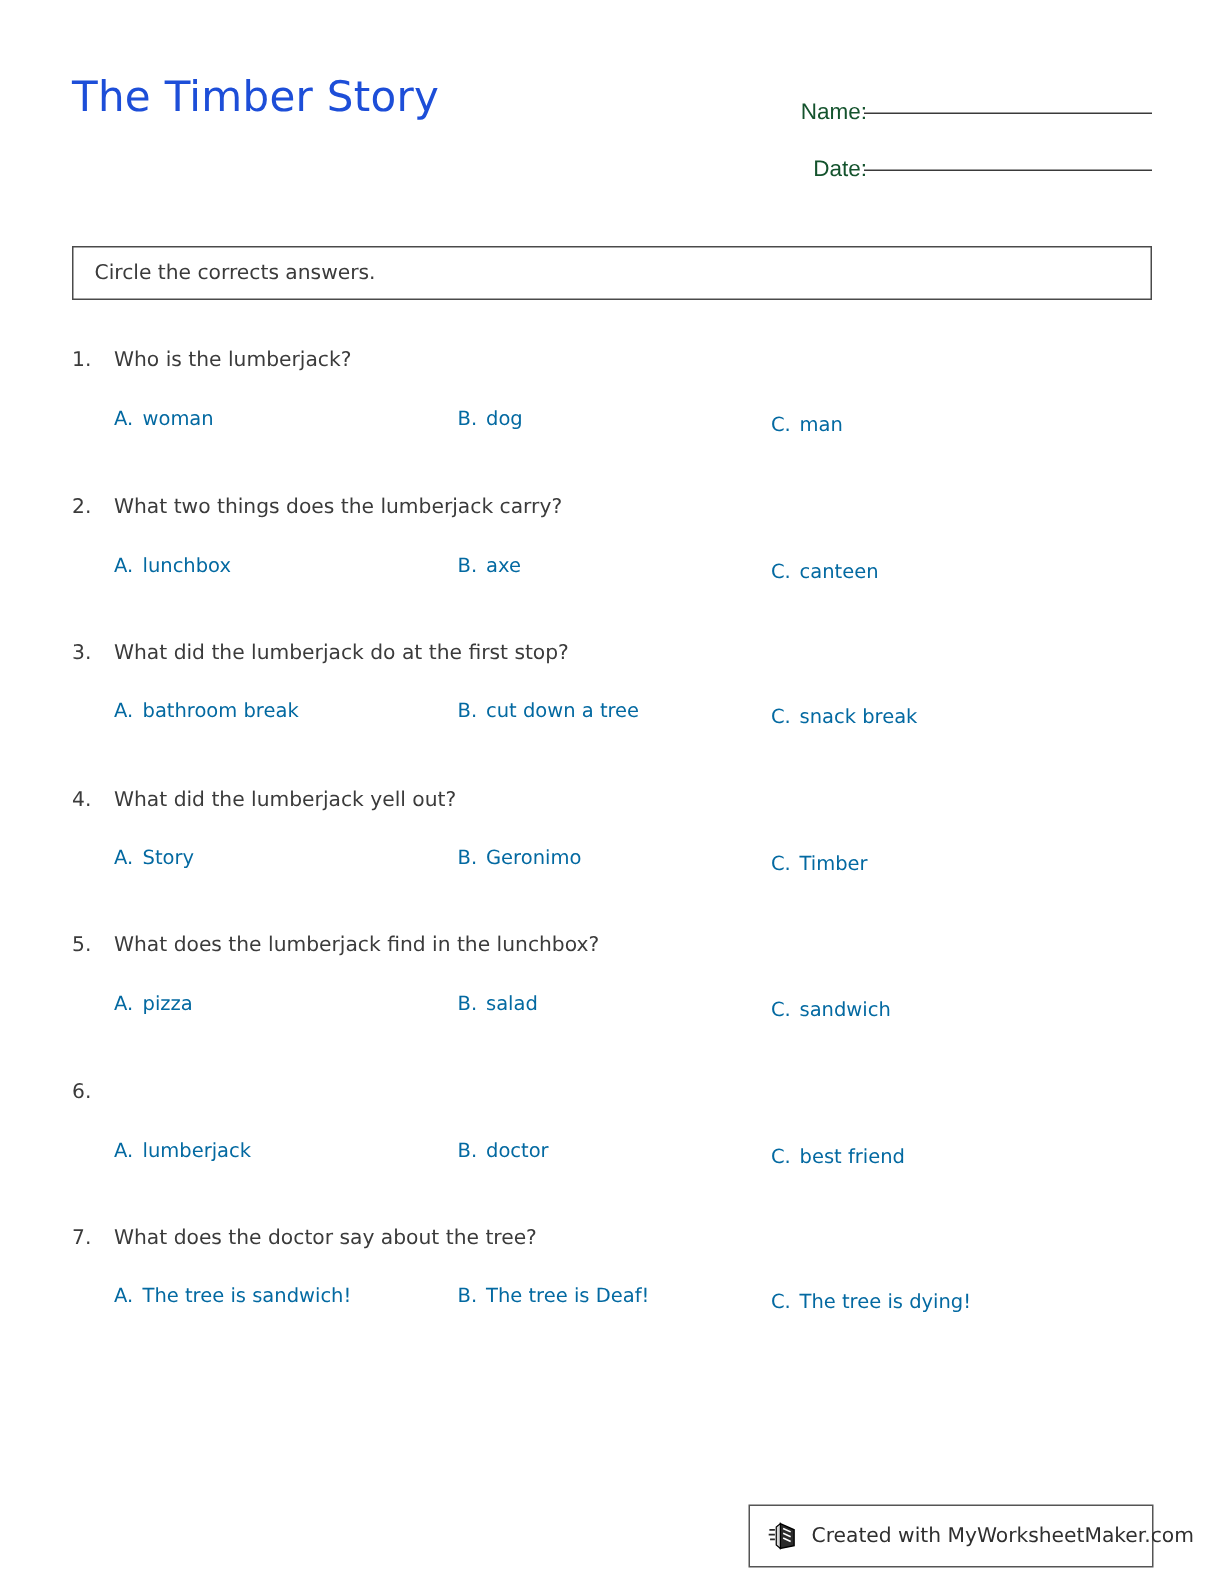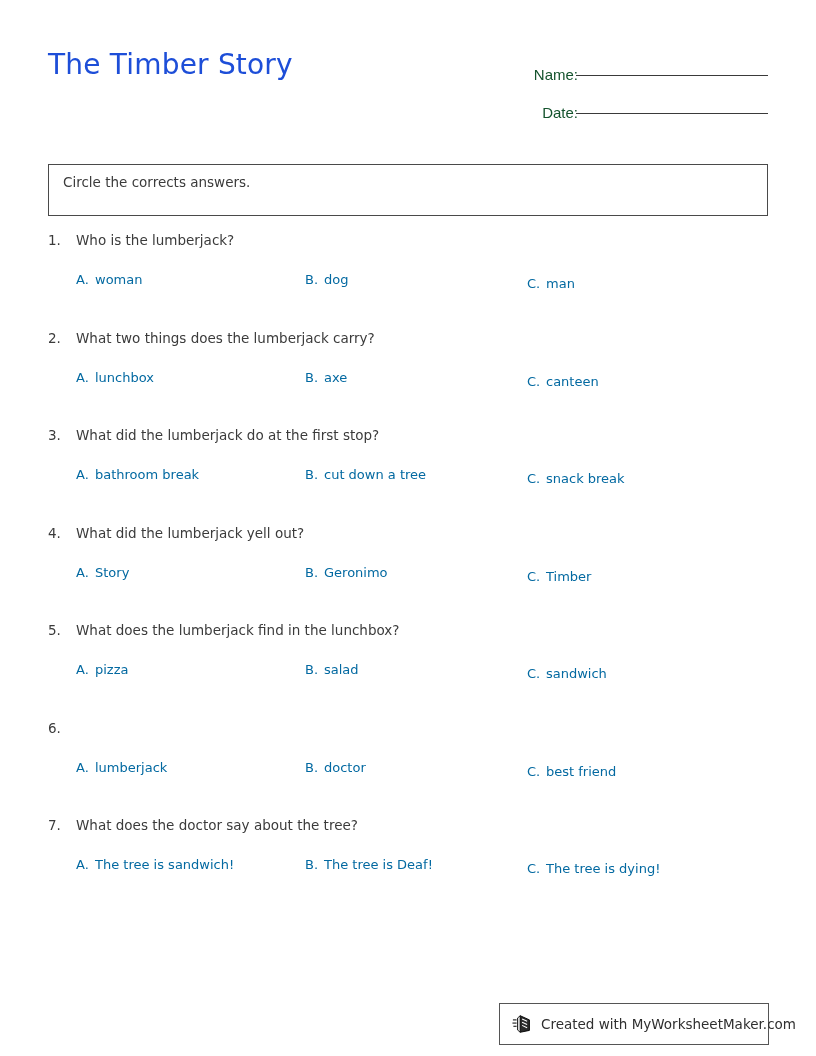--- a/index.html
+++ b/index.html
@@ -61,21 +61,21 @@
     height: 0;
     border-bottom: 1.3px solid #3a3a3a;
   }
 
   
   .instruction-box {
     position: absolute;
     left: 48px;
     top: 164px;
     width: 720px;
-    height: 52px;
+    height: 36px;
     border: 1.2px solid #4a4a4a;
     box-sizing: border-box;
     background: #fff;
   }
   .instruction-text {
     position: absolute;
     left: 14px;
     top: 9px;
     font-size: 13.5px;
     color: #3b3b3b;
@@ -114,21 +114,21 @@
     font-size: 13px;
     color: #0369a1;
     white-space: nowrap;
   }
   .opt .opt-letter {
     display: inline-block;
     min-width: 19px;
   }
   .opt-a { left: 76px; }
   .opt-b { left: 305px; }
-  .opt-c { left: 527px; top: 48px; }
+  .opt-c { left: 514px; top: 48px; }
 
   
   .footer-badge {
     position: absolute;
     left: 499px;
     top: 1003px;
     width: 270px;
     height: 42px;
     border: 1.2px solid #555;
     box-sizing: border-box;

